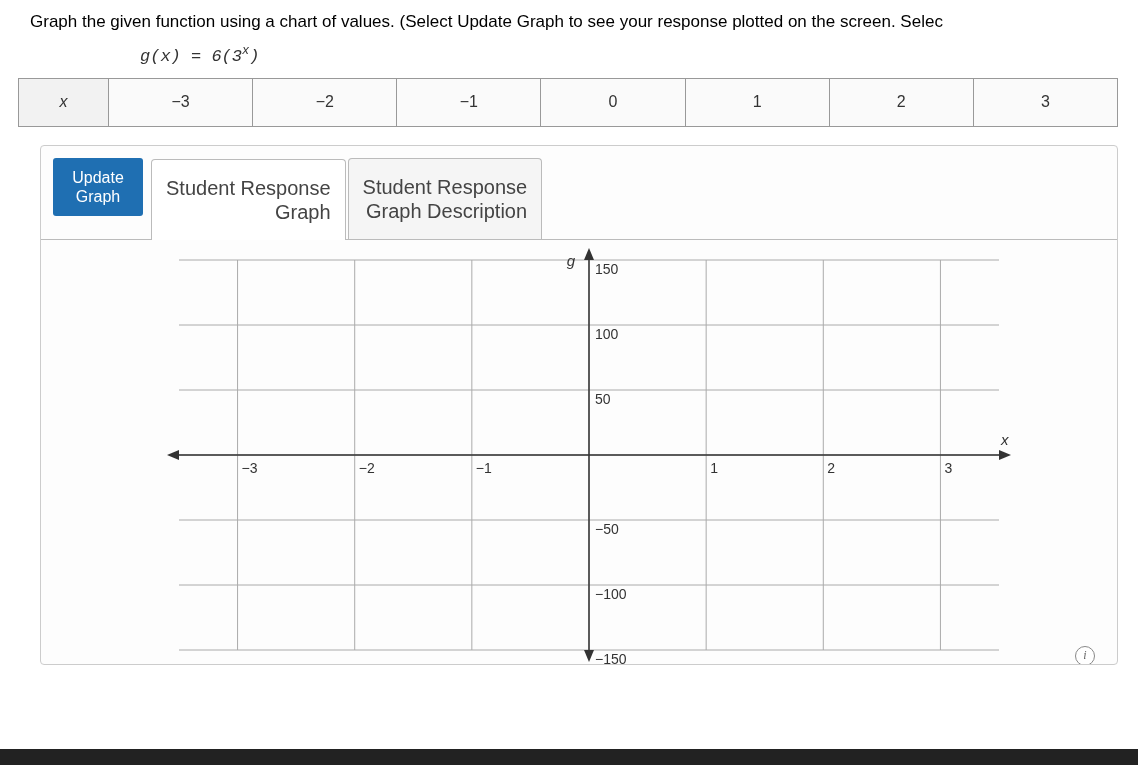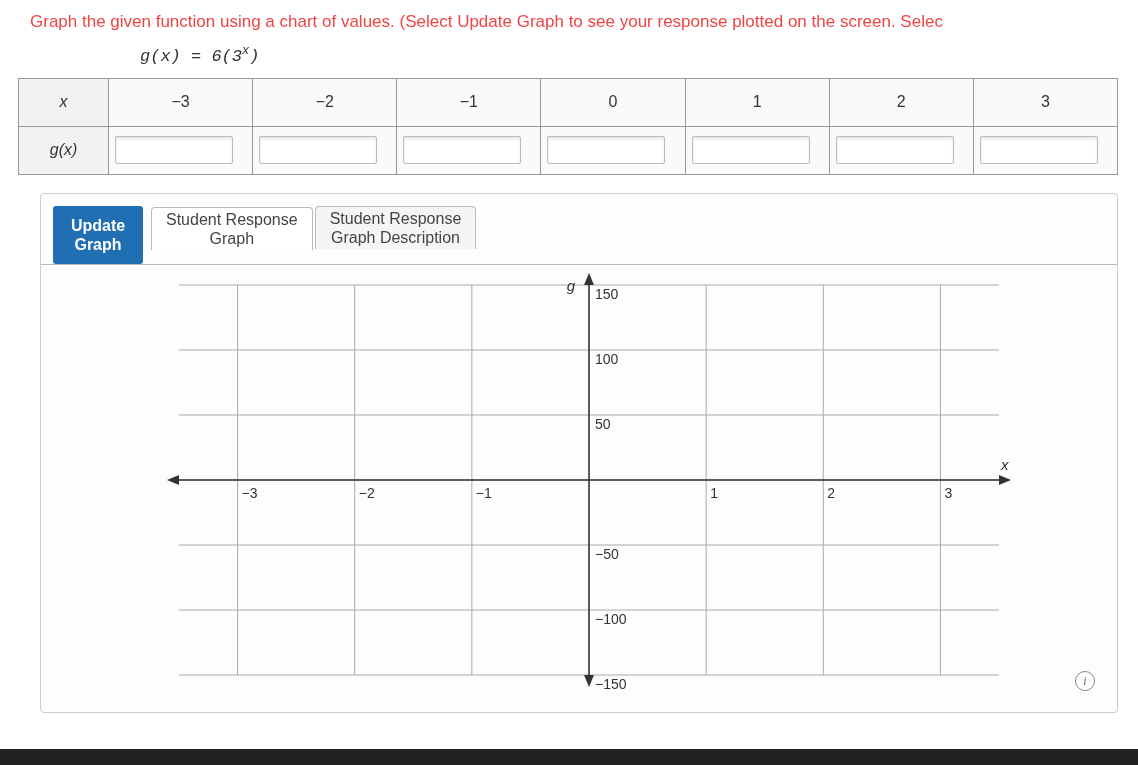--- a/index.html
+++ b/index.html
@@ -15,21 +15,21 @@
   }
   .page {
     background: #fff;
     width: 100%;
     height: 100%;
     position: relative;
   }
   .instruction {
     padding: 12px 20px 8px 30px;
     font-size: 17px;
-    color: #ef4444;
+    color: #000000;
   }
   .formula {
     padding: 4px 0 12px 140px;
     font-size: 17px;
     font-style: italic;
     color: #333;
     font-family: Liberation Mono, monospace;
   }
   .formula .exp { font-size: 12px; vertical-align: super; font-style: italic;}
   .value-table {
@@ -83,32 +83,31 @@
     color: #fff;
     border: none;
     padding: 10px 16px;
     font-size: 16px;
     border-radius: 3px;
     margin-right: 8px;
     text-align: center;
     line-height: 1.2;
     cursor: pointer;
     min-width: 90px;
-    font-weight: bold;
   }
   .tab {
     background: #f5f5f5;
     border: 1px solid #bbb;
     border-bottom: none;
-    padding: 2px 14px;
-    font-size: 16px;
+    padding: 16px 14px;
+    font-size: 20px;
     color: #444;
     border-radius: 4px 4px 0 0;
     margin-right: 2px;
-    text-align: center;
+    text-align: right;
     line-height: 1.2;
     cursor: pointer;
   }
   .tab.active {
     background: #fff;
     position: relative;
     top: 1px;
   }
   .chart-area {
     position: relative;
@@ -177,44 +176,20 @@
   <tbody>
         <tr>
     <td class="hdr">x</td>
     <td class="cell">−3</td>
     <td class="cell">−2</td>
     <td class="cell">−1</td>
     <td class="cell">0</td>
     <td class="cell">1</td>
     <td class="cell">2</td>
     <td class="cell">3</td>
-  </tr>
-  <tr>
-    <td class="hdr">g(x)</td>
-    <td class="cell input-cell">
-            <div class="input-box"></div>
-          </td>
-    <td class="cell input-cell">
-            <div class="input-box"></div>
-          </td>
-    <td class="cell input-cell">
-            <div class="input-box"></div>
-          </td>
-    <td class="cell input-cell">
-            <div class="input-box"></div>
-          </td>
-    <td class="cell input-cell">
-            <div class="input-box"></div>
-          </td>
-    <td class="cell input-cell">
-            <div class="input-box"></div>
-          </td>
-    <td class="cell input-cell">
-            <div class="input-box"></div>
-          </td>
   </tr>
 </tbody>
     </table>
 
 <div class="graph-section">
   <div class="tab-row">
     <button class="update-btn" style="white-space:pre-line;">Update
 Graph</button>
     <div class="tab active" style="white-space:pre-line;">Student Response
 Graph</div>

